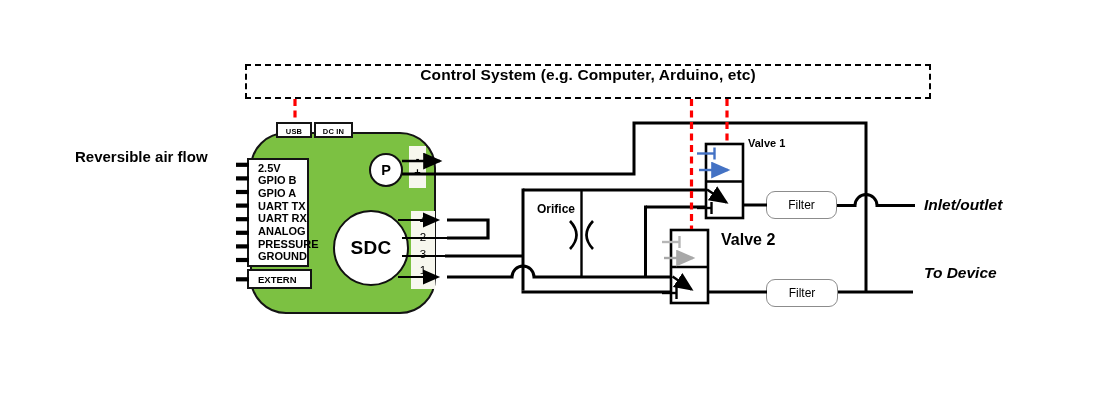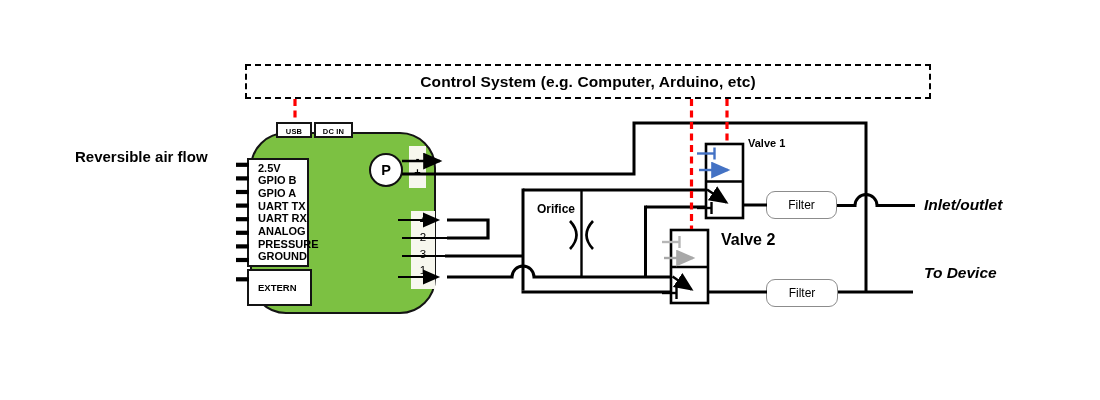--- a/index.html
+++ b/index.html
@@ -4,42 +4,42 @@
 <style>
   html,body{margin:0;padding:0;background:#fff;}
   #canvas{
     position:relative;width:1100px;height:400px;background:#fff;overflow:hidden;
     font-family:"Liberation Sans","DejaVu Sans",sans-serif;color:#000;
   }
   .abs{position:absolute;}
   
   #control-box{
     left:245px;top:64px;width:682px;height:31px;
-    border:2px dashed #000;display:flex;align-items:center;justify-content:center;
+    border:2px dashed #000;display:flex;align-items:flex-start;justify-content:center;
     font-size:15.5px;font-weight:700;letter-spacing:.1px;
   }
   
   #schematic-title{left:75px;top:146px;font-size:15px;font-weight:700;line-height:21px;white-space:nowrap;}
   
   #board{
     left:250px;top:132px;width:186px;height:182px;border-radius:36px;
     background:#7cc142;border:2.4px solid #141414;box-sizing:border-box;
   }
   .tab{
     background:#fff;border:2px solid #141414;box-sizing:border-box;
     display:flex;align-items:flex-end;justify-content:center;
     font-size:7.5px;font-weight:700;letter-spacing:.2px;
   }
   #usb-tab{left:276px;top:122px;width:36px;height:16px;}
   #dcin-tab{left:314px;top:122px;width:39px;height:16px;}
   
   .whitebox{background:#fff;border:2px solid #141414;box-sizing:border-box;}
   #pin-box{left:247px;top:158px;width:62px;height:109px;display:flex;flex-direction:column;justify-content:space-around;padding:2px 0 2px 9px;}
   #pin-box .pin{font-size:11px;font-weight:700;line-height:1;white-space:nowrap;}
-  #extern-box{left:247px;top:269px;width:65px;height:37px;display:flex;align-items:center;padding-left:9px;font-size:9.5px;font-weight:700;}
+  #extern-box{left:247px;top:269px;width:65px;height:20px;display:flex;align-items:center;padding-left:9px;font-size:9.5px;font-weight:700;}
   
   .circle{background:#fff;border:2.5px solid #101010;border-radius:50%;box-sizing:border-box;display:flex;align-items:center;justify-content:center;}
   #p-circle{left:369px;top:153px;width:34px;height:34px;font-size:14.5px;font-weight:700;}
   #sdc-circle{left:333px;top:210px;width:76px;height:76px;font-size:19px;font-weight:700;letter-spacing:.3px;}
   
   .strip{background:#f7f7ee;}
   #p-strip{left:409px;top:146px;width:17px;height:42px;}
   #p-strip span{position:absolute;width:100%;text-align:center;font-size:11px;font-weight:700;line-height:10px;}
   #p-minus{top:7px;} #p-plus{top:21px;}
   #sdc-strip{left:411px;top:211px;width:24px;height:78px;}
@@ -97,20 +97,23 @@
   </div>
 
   <div class="abs circle" id="p-circle">
     <span>P</span>
   </div>
   <div class="abs strip" id="p-strip">
     <span id="p-minus">-</span>
     <span id="p-plus">+</span>
   </div>
 
+  <div class="abs circle" id="sdc-circle">
+    <span>SDC</span>
+  </div>
   <div class="abs strip" id="sdc-strip">
     <span id="sdc-p4">4</span>
     <span id="sdc-p2">2</span>
     <span id="sdc-p3">3</span>
     <span id="sdc-p1">1</span>
   </div>
 
   <div class="abs" id="orifice-label">Orifice</div>
   <div class="abs" id="valve1-label">Valve 1</div>
   <div class="abs" id="valve2-label">Valve 2</div>

